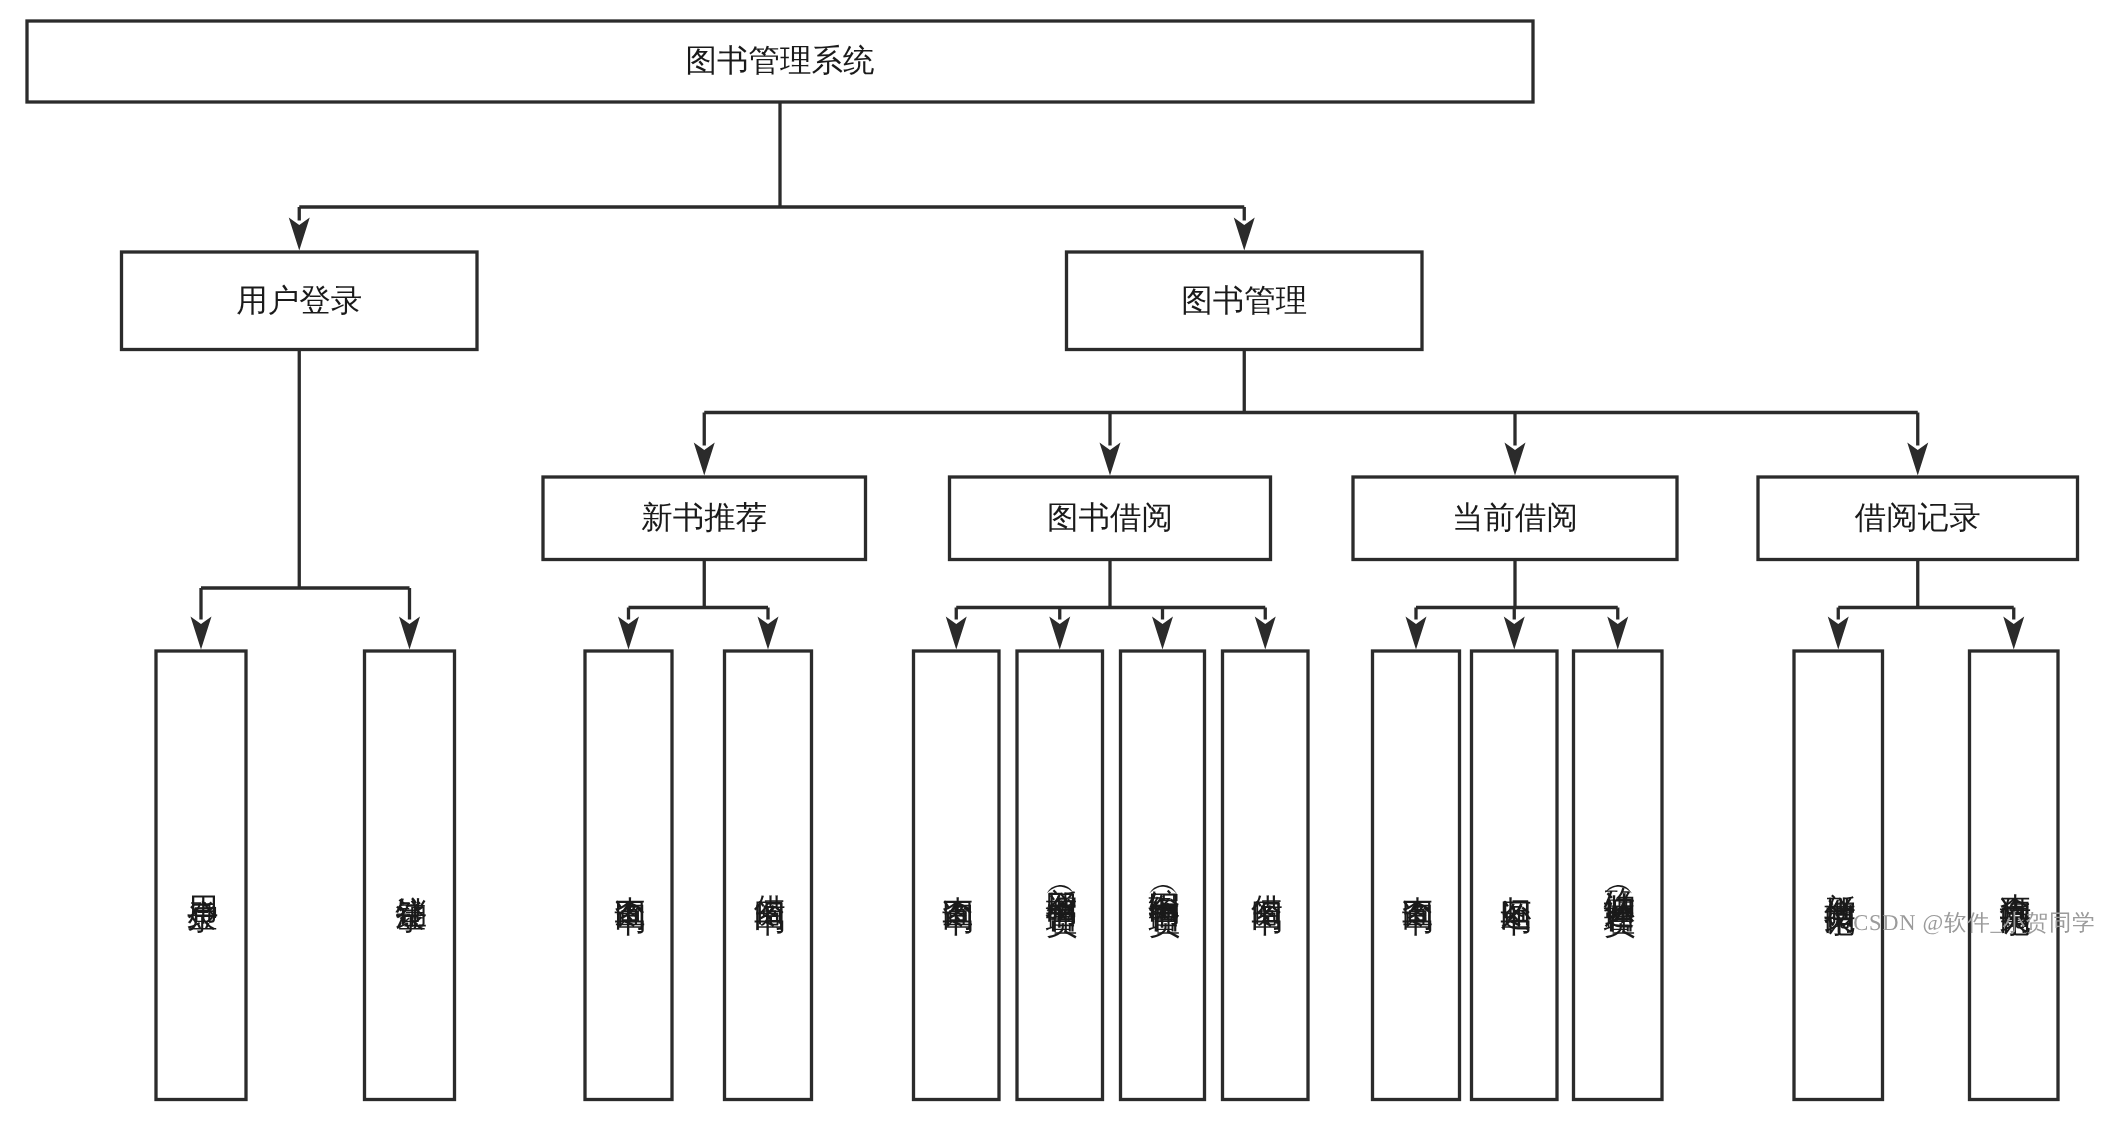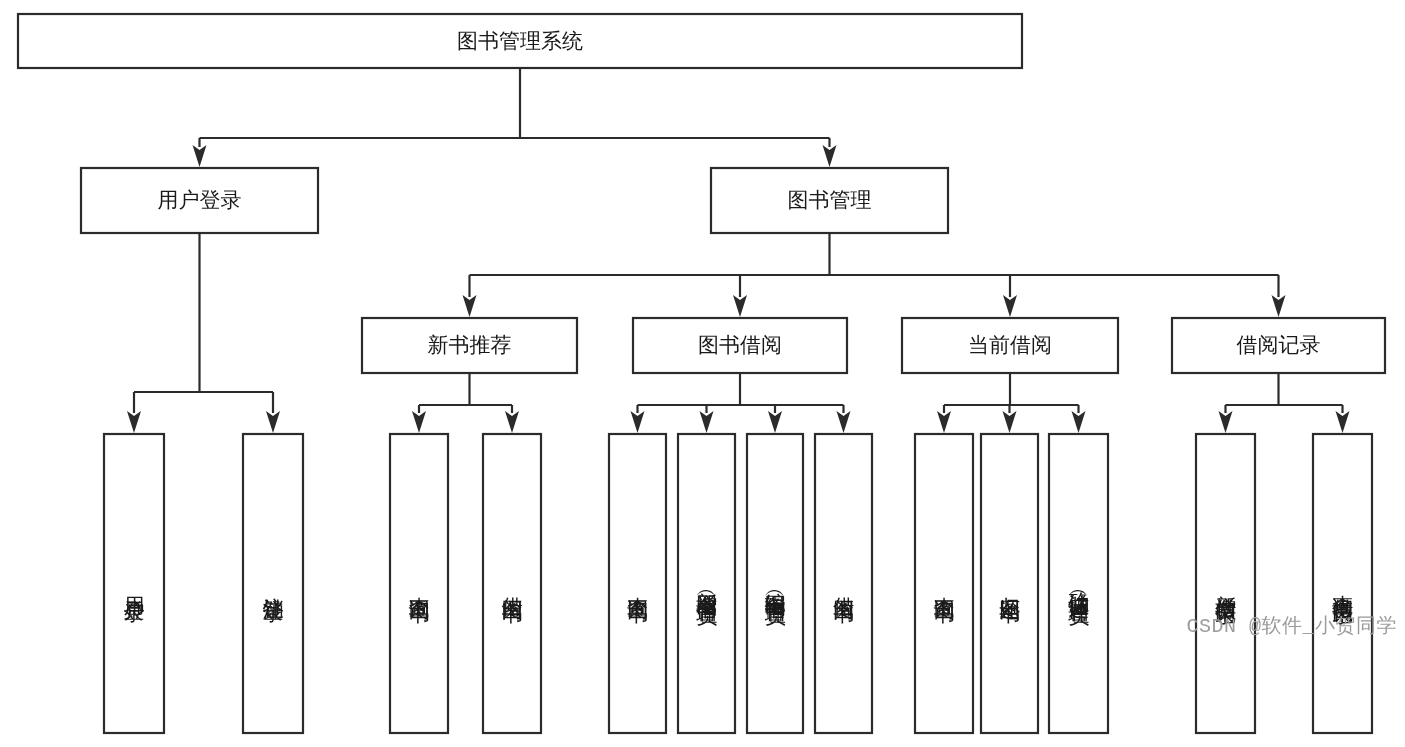--- a/index.html
+++ b/index.html
@@ -62,23 +62,23 @@
     font-family: "Liberation Sans", "DejaVu Sans", sans-serif;
     font-size: 21px;
     line-height: 1.25;
     letter-spacing: 2px;
     color: #1a1a1a;
     white-space: nowrap;
   }
   .watermark {
     position: absolute;
     right: 8px;
-    bottom: 6px;
-    font-family: Liberation Mono, monospace;
-    font-size: 20px;
+    bottom: 20px;
+    font-family: Liberation Serif, serif;
+    font-size: 15px;
     color: #9b9b9b;
     letter-spacing: 0.5px;
     user-select: none;
   }
 </style>
 </head>
 <body>
 
 <div id="diagram-root">
 

